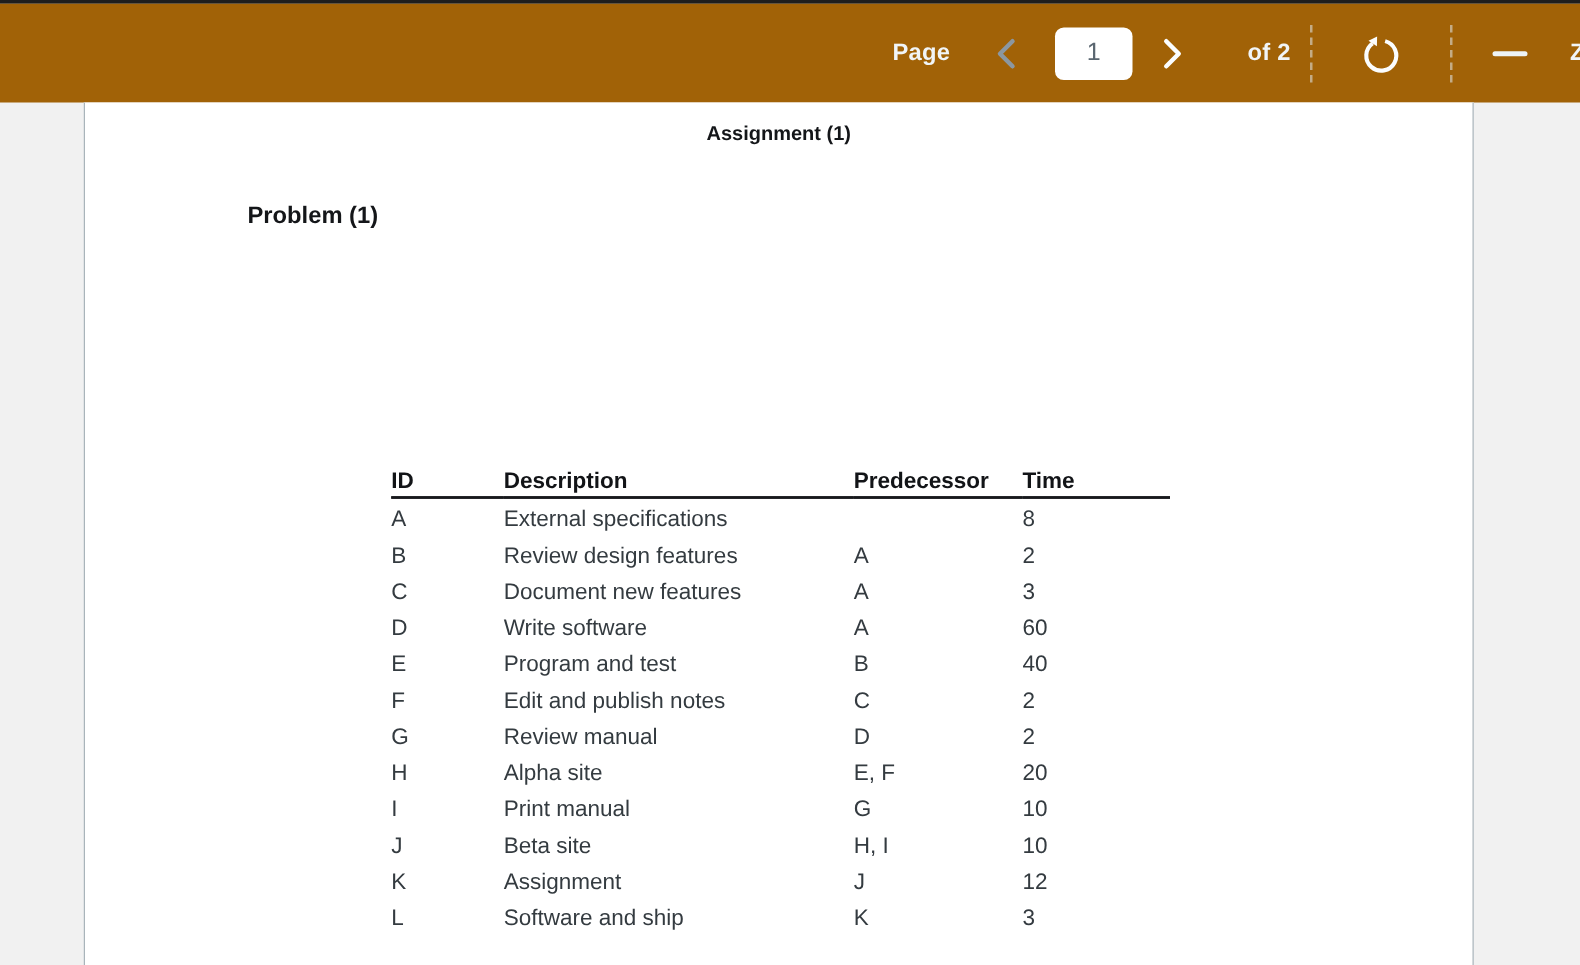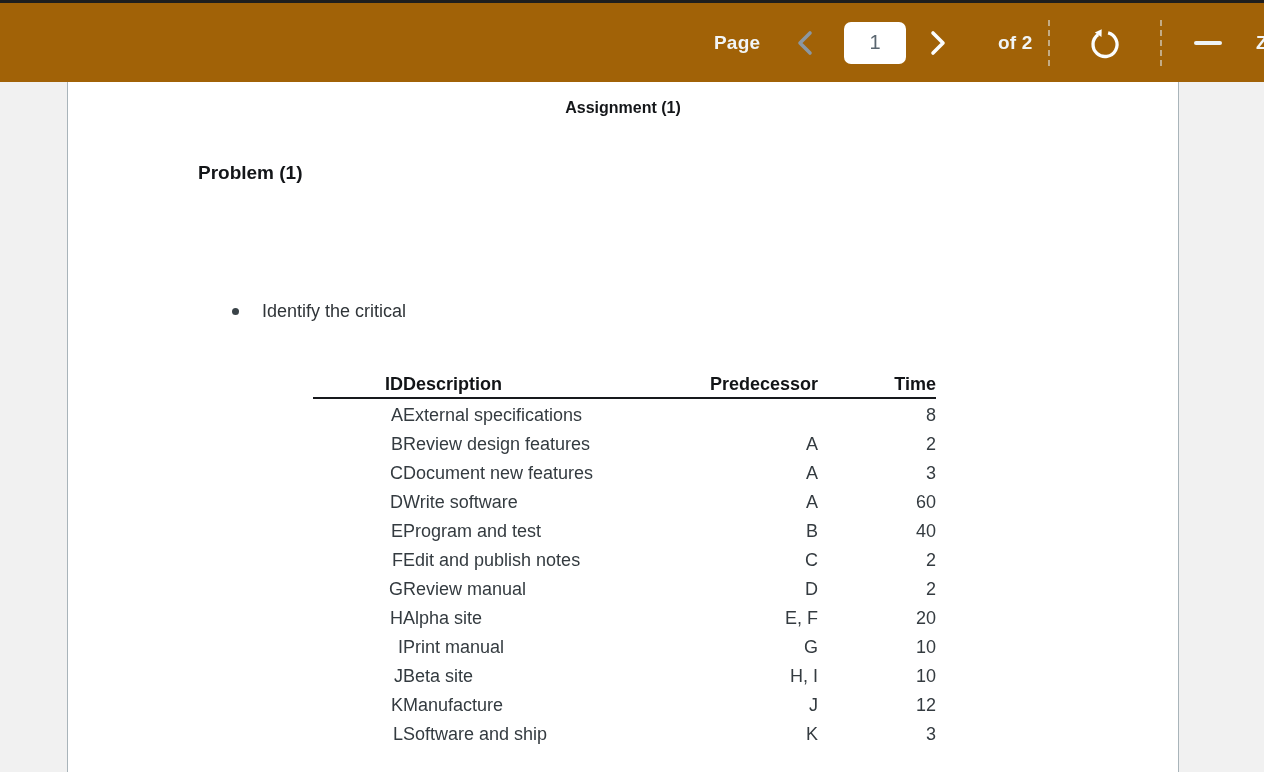--- a/index.html
+++ b/index.html
@@ -98,21 +98,21 @@
   .activity-table col.c-id   { width: 90px; }
   .activity-table col.c-desc { width: 280px; }
   .activity-table col.c-pred { width: 135px; }
   .activity-table col.c-time { width: 118px; }
   .activity-table th {
     font-size: 18px; font-weight: bold; color: #121417;
     line-height: 22px; padding: 0 0 2px 0;
     border-bottom: 2px solid #17191c;
   }
   .activity-table td { line-height: 29px; padding: 0; }
-  .activity-table .al-c { text-align: right; }
+  .activity-table .al-c { text-align: left; }
   .activity-table .al-l { text-align: left; }
   .activity-table tbody tr:first-child td { padding-top: 2px; }
 </style>
 </head>
 <body>
 
 <div class="top-strip"></div>
 
 <div class="toolbar">
   <span class="vmid tb-label page-label">Page</span>
@@ -156,24 +156,20 @@
 
   <span class="vmid tb-label zoom-label">Z</span>
 </div>
 
 <div class="page">
   <div class="doc-title">Assignment (1)</div>
 
   <div class="problem-title">Problem (1)</div>
 
 
-  <div class="bullet-row bullet-row-2">
-    <span class="bullet-dot"></span>
-    <span>Identify the critical</span>
-  </div>
 
   <table class="activity-table">
     <colgroup>
       <col class="c-id">
         <col class="c-desc">
         <col class="c-pred">
         <col class="c-time">
     </colgroup>
     <thead>
       <tr>
@@ -239,21 +235,21 @@
         <td class="al-c">10</td>
       </tr>
       <tr>
         <td class="al-c">J</td>
         <td class="al-l">Beta site</td>
         <td class="al-c">H, I</td>
         <td class="al-c">10</td>
       </tr>
       <tr>
         <td class="al-c">K</td>
-        <td class="al-l">Manufacture</td>
+        <td class="al-l">Assignment</td>
         <td class="al-c">J</td>
         <td class="al-c">12</td>
       </tr>
       <tr>
         <td class="al-c">L</td>
         <td class="al-l">Software and ship</td>
         <td class="al-c">K</td>
         <td class="al-c">3</td>
       </tr>
     </tbody>

